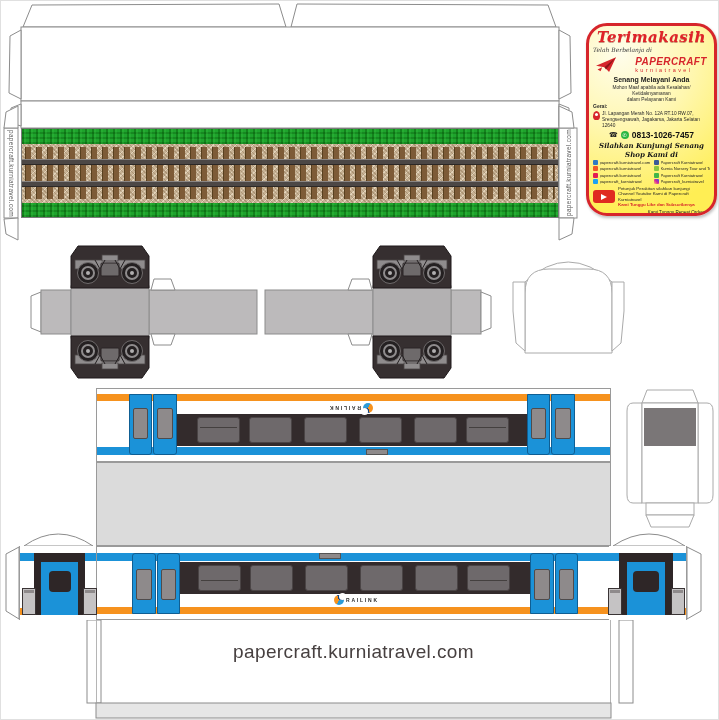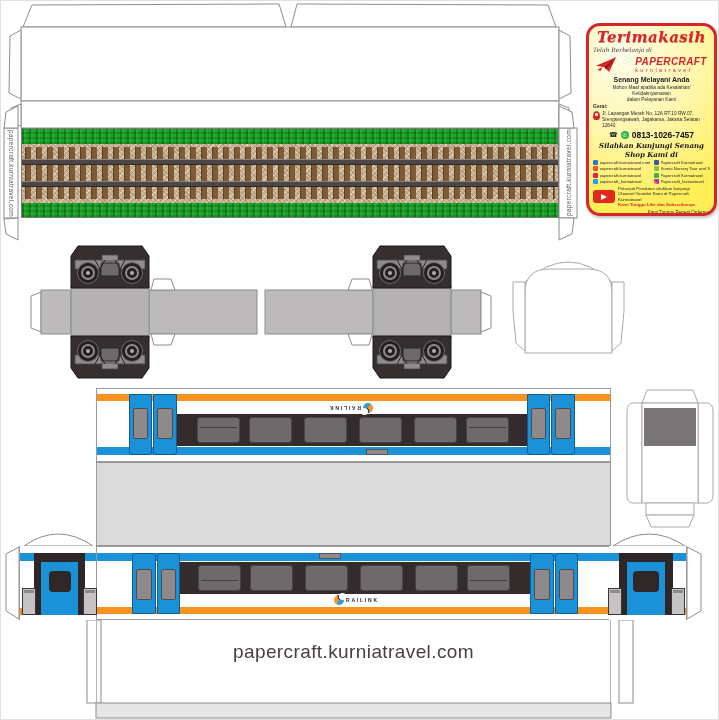--- a/index.html
+++ b/index.html
@@ -19,21 +19,21 @@
                           repeating-linear-gradient(-45deg,rgba(255,246,225,.5) 0 1px,transparent 1px 4px);}
   .ties{position:absolute;left:3px;top:18px;right:3px;height:52px;
          background:repeating-linear-gradient(90deg,#58401f 0 1px,#7d5b37 1px 6px,transparent 6px 11px);}
   .rail{position:absolute;left:0;width:100%;height:6px;background:#4c4745;border-top:1px solid #8a8684;border-bottom:1px solid #2c2826;box-sizing:border-box;}
   .vtext{color:#5a5a5a;font-size:6.5px;letter-spacing:.3px;white-space:nowrap;display:flex;align-items:center;justify-content:center;}
   .vtext.l{writing-mode:vertical-lr;}
   .vtext.r{writing-mode:vertical-rl;transform:rotate(180deg);}
 
   
   .label{left:585px;top:22px;width:131px;height:193px;box-sizing:border-box;
-         border:3px solid #d6252b;border-radius:14px;
+         border:3px solid #d6252b;border-radius:21px;
          background:radial-gradient(circle at 25% 15%,#fffdeb 0%,#fff7b0 40%,#ffee54 85%);
          box-shadow:1px 2px 3px rgba(0,0,0,.25);padding:2px 4px;overflow:hidden;}
   .lbl-title{font-family:"DejaVu Serif",serif;font-style:italic;font-weight:bold;
          color:#e02228;font-size:15px;text-align:center;letter-spacing:.5px;line-height:18px;
          text-shadow:0 1px 0 rgba(120,0,0,.4);}
   .lbl-sub{font-family:"DejaVu Serif",serif;font-style:italic;font-size:6px;color:#3a3a3a;line-height:8px;}
   .lbl-logo{display:flex;align-items:center;justify-content:center;gap:19px;height:21px;}
   .lbl-brand{color:#d6252b;font-weight:bold;font-style:italic;font-size:10px;line-height:10px;letter-spacing:.4px;}
   .lbl-brand-sub{color:#d6252b;font-size:5.5px;letter-spacing:2.4px;line-height:6px;}
   .lbl-tag{font-weight:bold;font-size:7px;color:#1d1d1d;text-align:center;line-height:10px;}

